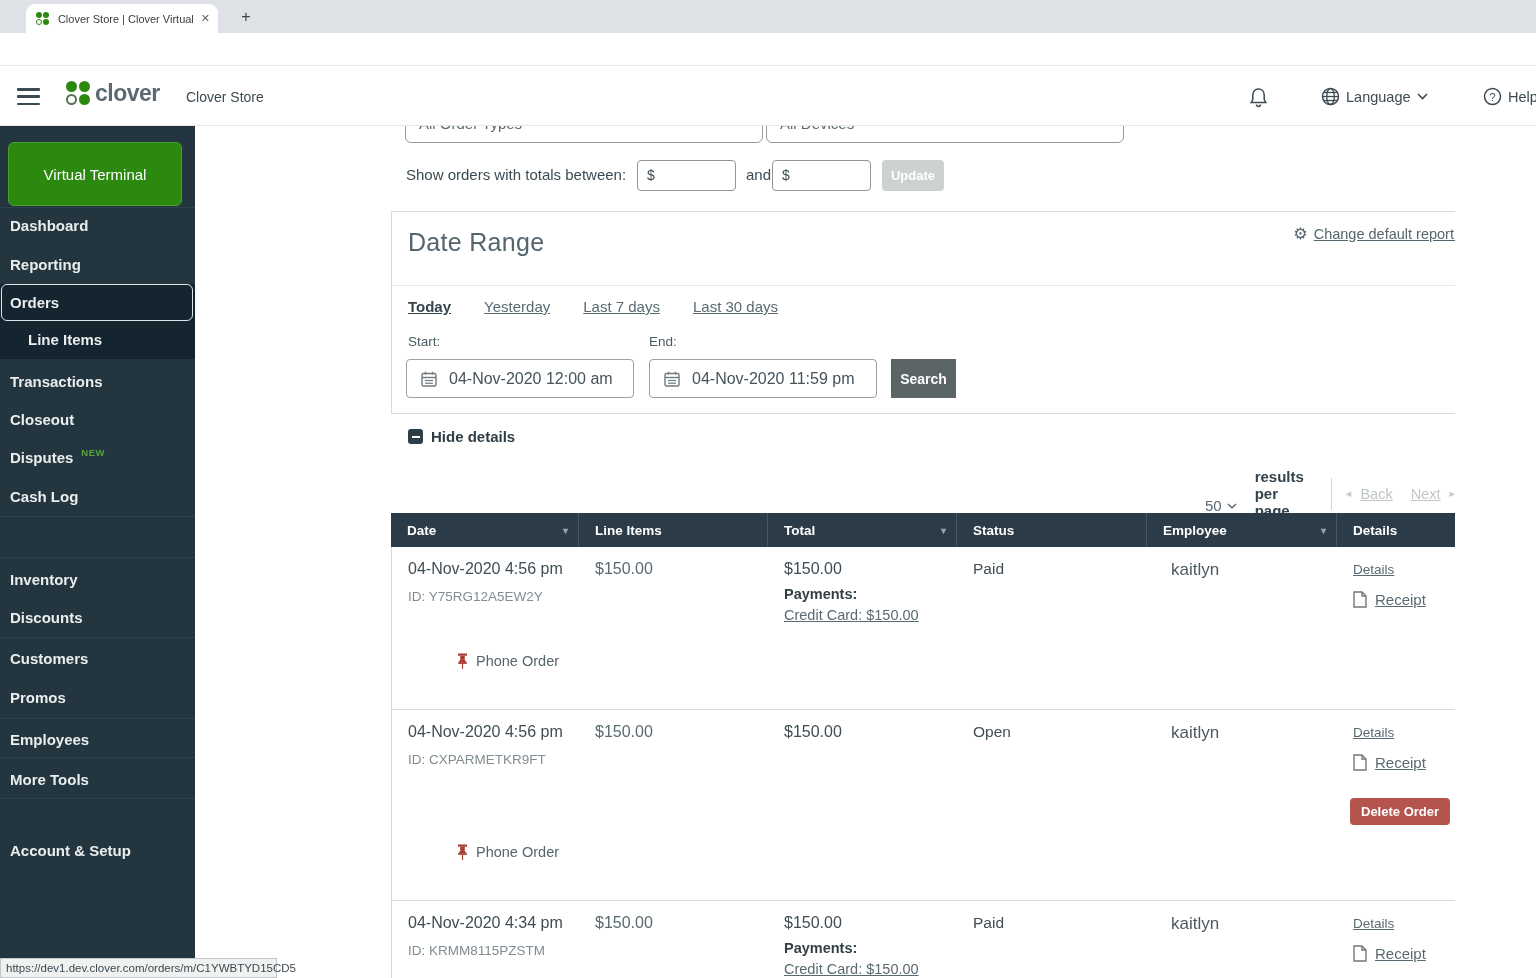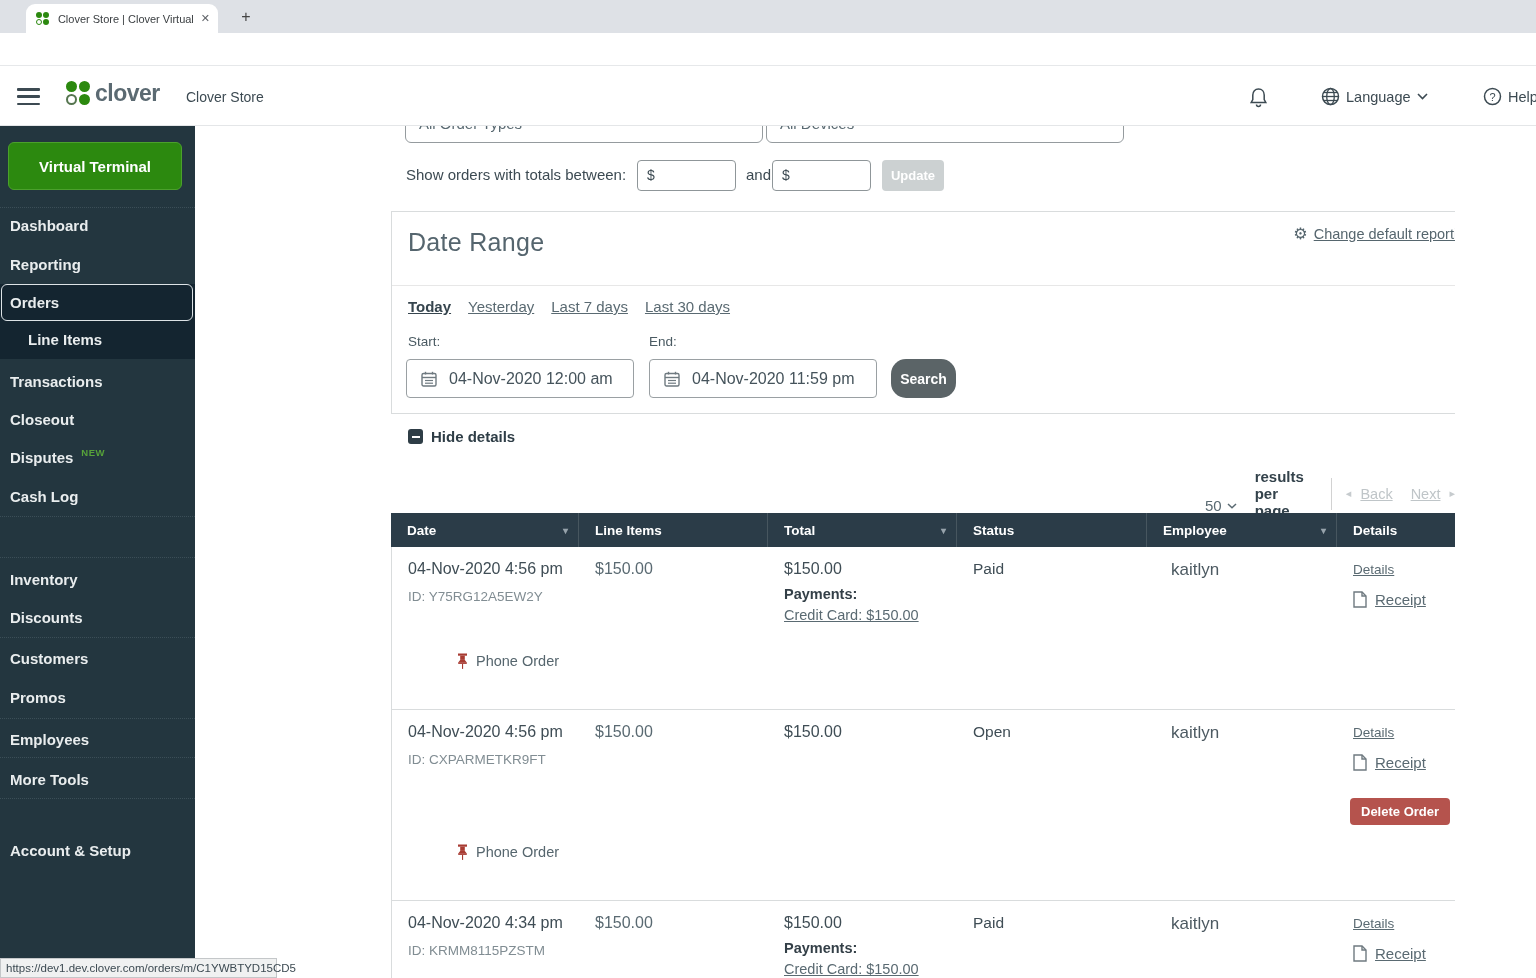--- a/index.html
+++ b/index.html
@@ -30,22 +30,22 @@
   .logo { left:66px; top:80px; display:flex; align-items:center; gap:4px; }
   .cloverleaf { width:25px; height:25px; display:grid; grid-template-columns:11px 11px; grid-template-rows:11px 11px; gap:1.5px; }
   .cloverleaf i { border-radius:50%; background:#2c890f; }
   .cloverleaf i.o { background:transparent; border:2px solid #55754f; }
   .logotext { font-size:23px; font-weight:bold; color:#5b6a72; letter-spacing:-0.5px; }
   .storename { left:186px; top:89px; font-size:14px; color:#3c4a52; }
   .hdr-right { top:87px; display:flex; align-items:center; gap:6px; color:#3c4a52; font-size:14.5px; }
 
   
   .sidebar { left:0; top:126px; width:195px; height:852px; background:#23363f; }
-  .vt-btn { left:8px; top:16px; width:174px; height:48px; background:#2c890f; border:1px solid #4ba02c; border-radius:6px;
-            color:#fff; font-weight:bold; font-size:15px; display:flex; align-items:center; justify-content:center; cursor:pointer; }
+  .vt-btn { left:8px; top:16px; width:174px; height:64px; background:#2c890f; border:1px solid #4ba02c; border-radius:6px;
+            color:#fff; font-weight:normal; font-size:15px; display:flex; align-items:center; justify-content:center; cursor:pointer; }
   .side-div { left:0; width:195px; border-top:1px dotted #3b4e57; }
   .sitem { left:0; width:195px; height:38px; color:#e9edee; font-size:15px; font-weight:bold;
            display:flex; align-items:center; padding-left:10px; cursor:pointer; position:absolute; }
   .sitem.sub { padding-left:28px; }
   .active-group { left:0; top:158px; width:195px; height:75px; background:#142530; position:absolute; }
   .active-outline { left:1px; top:158px; width:192px; height:37px; border:1px solid #dde3e6; border-radius:6px; position:absolute; }
   .badge-new { color:#57a23a; font-size:9.5px; font-weight:bold; letter-spacing:0.5px; margin-left:8px; margin-bottom:10px; }
 
   
   .content { left:195px; top:126px; width:1260px; height:852px; background:#fff; overflow:hidden; position:absolute; }
@@ -57,28 +57,28 @@
   .and-label { left:551px; top:40px; font-size:15px; color:#3c4a52; }
   .update-btn { left:687px; top:34px; width:62px; height:31px; background:#ccd1d2; border:none; border-radius:4px;
                 color:#fff; font-weight:bold; font-size:13px; cursor:default; }
 
   .panel { left:196px; top:85px; width:1140px; height:203px; background:#fff; border:1px solid #d9dcdd; }
   .panel-title { left:16px; top:16px; font-size:25px; color:#55656e; letter-spacing:0.3px; position:absolute; }
   .change-link { right:18px; top:12px; position:absolute; display:flex; align-items:center; gap:6px;
                  font-size:14.5px; color:#56666e; }
   .change-link a { color:#56666e; text-decoration:underline; cursor:pointer; }
   .panel-div { left:0; top:73px; width:100%; border-top:1px solid #e7e7e7; position:absolute; }
-  .presets { left:16px; top:86px; position:absolute; display:flex; gap:17px; font-size:15px; }
+  .presets { left:16px; top:86px; position:absolute; display:flex; gap:33px; font-size:15px; }
   .presets a { color:#5a6a72; text-decoration:underline; cursor:pointer; }
   .presets a.sel { color:#36454e; font-weight:bold; }
   .dr-label { top:122px; font-size:13.5px; color:#4a5a62; position:absolute; }
   .date-input { top:147px; width:228px; height:39px; border:1px solid #9aa0a3; border-radius:4px; background:#fff;
                 position:absolute; display:flex; align-items:center; gap:12px; padding-left:14px;
                 font-size:16px; color:#45535b; cursor:pointer; }
-  .search-btn { left:499px; top:147px; width:65px; height:39px; background:#5b6467; border:none; border-radius:15px;
+  .search-btn { left:499px; top:147px; width:65px; height:39px; background:#5b6467; border:none; border-radius:0;
                 color:#fff; font-weight:bold; font-size:14px; cursor:pointer; position:absolute; }
 
   .hide-details { left:213px; top:302px; display:flex; align-items:center; gap:8px; cursor:pointer; }
   .minus-box { width:15px; height:15px; background:#2e3d46; border-radius:3px; position:relative; }
   .minus-box::after { content:""; position:absolute; left:3.5px; top:6.5px; width:8px; height:2px; background:#fff; }
   .hd-label { font-size:15px; font-weight:bold; color:#2e3d46; }
 
   .results-bar { left:1010px; top:342px; display:flex; align-items:center; }
   .pagesize { font-size:15px; color:#5a6a72; display:flex; align-items:center; gap:5px; cursor:pointer;margin-top:24px; }
   .results-label { font-size:15px; font-weight:bold; color:#33424b; margin-left:18px; }

